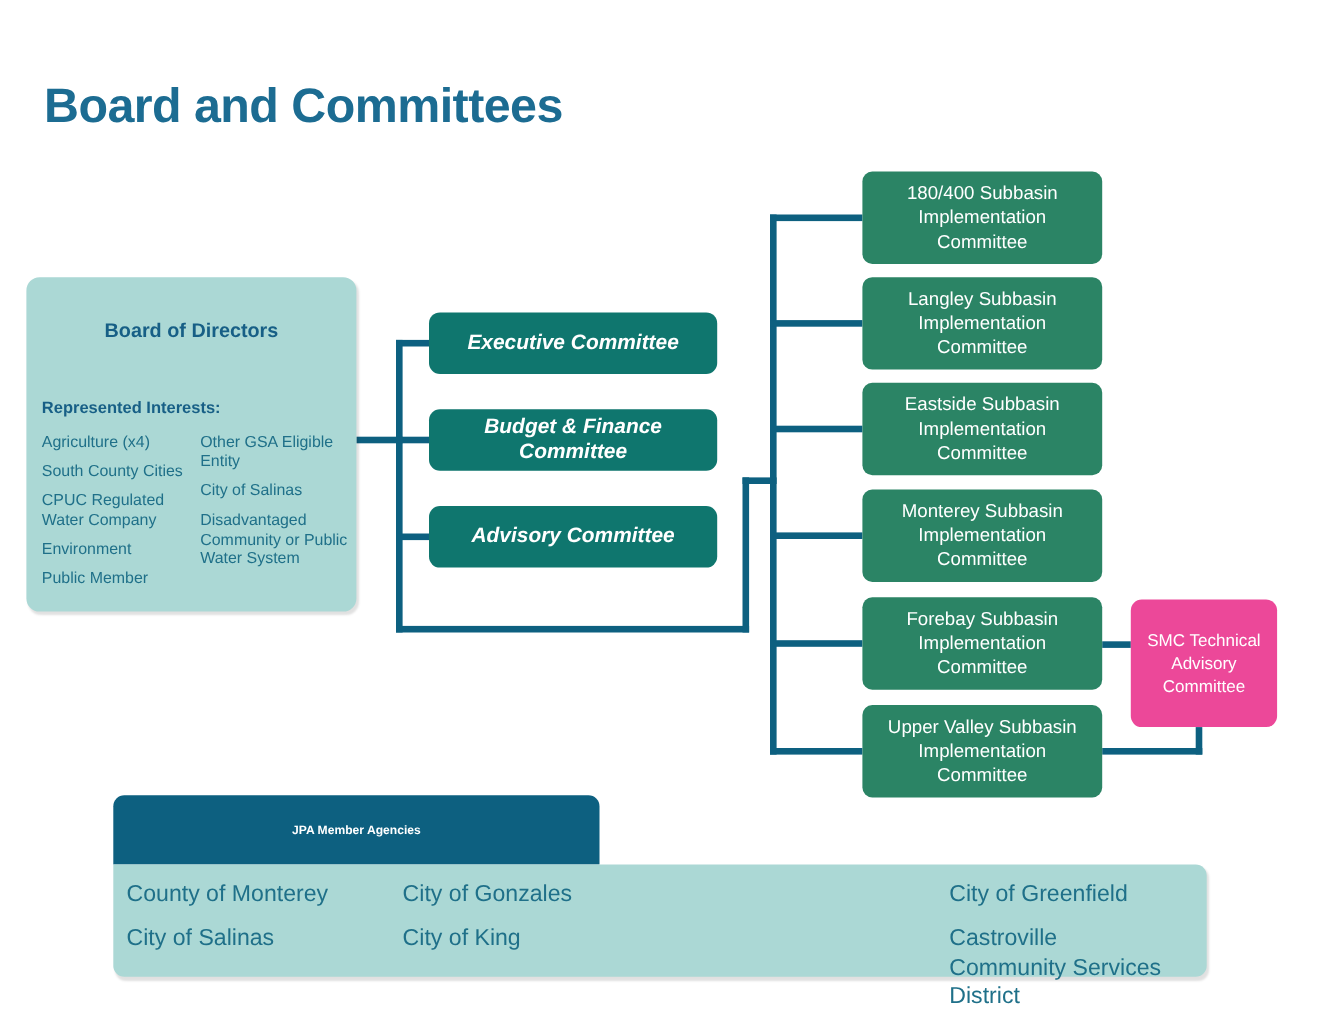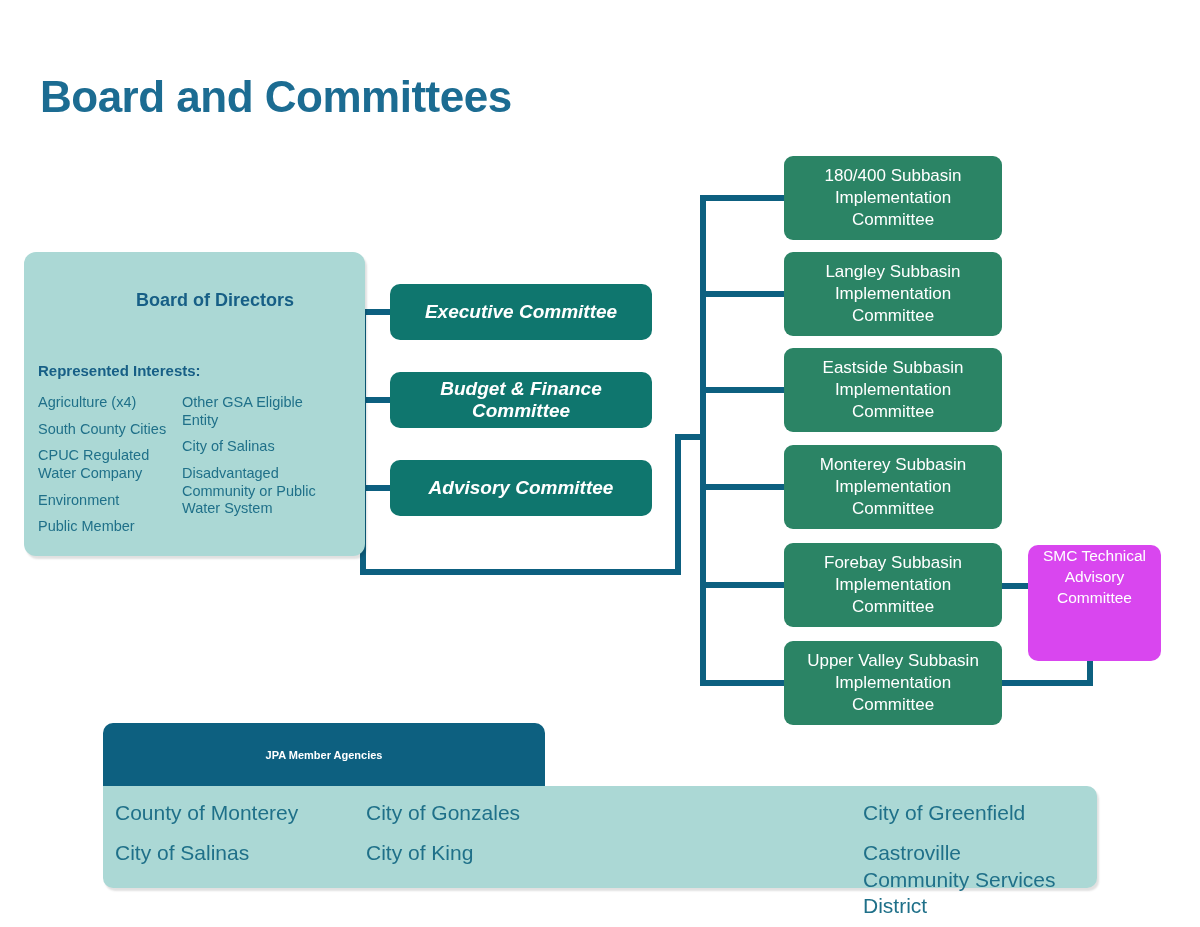--- a/index.html
+++ b/index.html
@@ -14,21 +14,20 @@
   .page-title {
     position:absolute; left:40px; top:72px;
     font-size:44px; font-weight:bold; color:#1C6C92; letter-spacing:-0.5px;
   }
 
   
   .board-box {
     position:absolute; left:24px; top:252px; width:300px; height:304px;
     background:#ABD8D5; border-radius:12px;
     box-shadow:2px 3px 2px rgba(0,0,0,0.12);
-    padding-left:41px;
   }
   .board-title {
     margin-top:38px; text-align:center;
     font-size:18px; font-weight:bold; color:#175F86;
   }
   .board-subtitle {
     position:absolute; left:14px; top:110px;
     font-size:15px; font-weight:bold; color:#175F86;
   }
   .board-col { position:absolute; top:142px; display:flex; flex-direction:column; gap:9px; }
@@ -49,22 +48,22 @@
     position:absolute; left:784px; width:218px; height:84px;
     background:#2B8465; border-radius:9px;
     display:flex; align-items:center; justify-content:center;
     color:#ffffff; font-size:17px; line-height:22px; text-align:center;
     padding:0 8px; box-sizing:border-box;
   }
 
   
   .smc-box {
     position:absolute; left:1028px; top:545px; width:133px; height:116px;
-    background:#d946ef; border-radius:10px;
-    display:flex; align-items:flex-start; justify-content:center;
+    background:#ec4899; border-radius:10px;
+    display:flex; align-items:center; justify-content:center;
     color:#ffffff; font-size:15.5px; line-height:21px; text-align:center;
     padding:0 6px; box-sizing:border-box;
   }
 
   
   .jpa-header {
     position:absolute; left:103px; top:723px; width:442px; height:63px;
     background:#0D6080; border-radius:10px 10px 0 0;
     display:flex; align-items:center; justify-content:center;
     color:#ffffff; font-size:11px; font-weight:bold;

